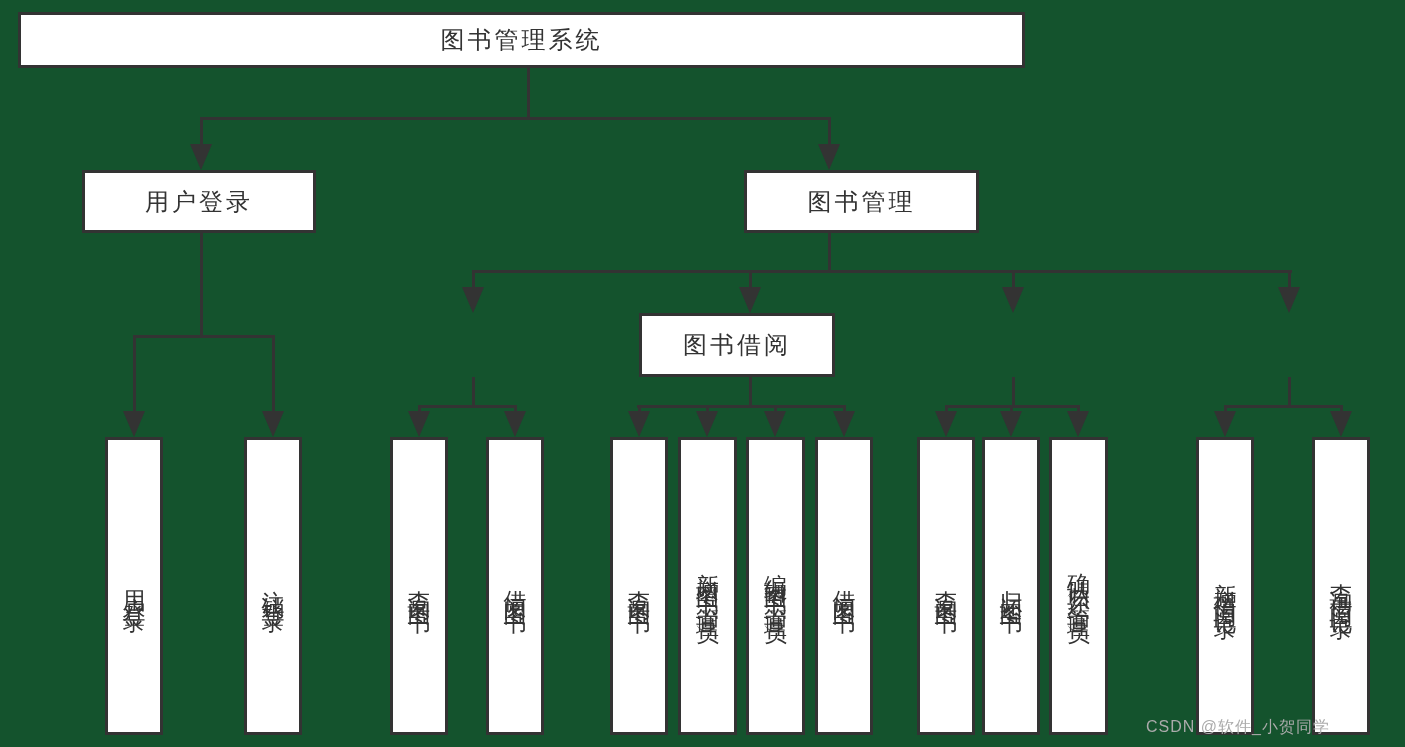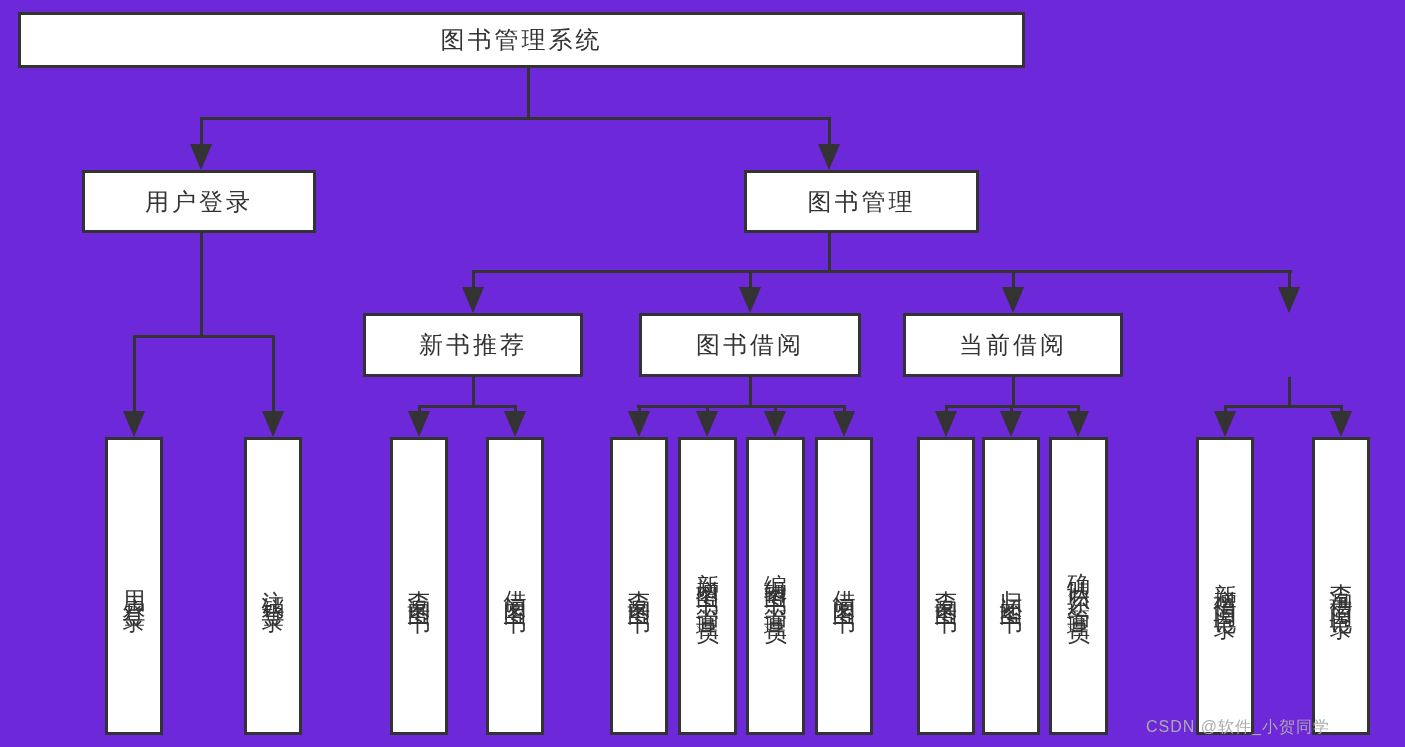--- a/index.html
+++ b/index.html
@@ -1,19 +1,19 @@
 <!DOCTYPE html>
 <html><head>
 <meta charset="utf-8">
 <style>
   html,body{margin:0;padding:0;background:#ffffff;}
   .stage{
     position:relative;
     width:1405px;height:747px;
-    background:#6d28d9;
+    background:#14532d;
     font-family:"Liberation Sans","DejaVu Sans",sans-serif;
     color:#333333;
     overflow:hidden;
   }
   .box{
     position:absolute;
     box-sizing:border-box;
     border:3px solid #333333;
     background:#ffffff;
     display:flex;
@@ -79,28 +79,22 @@
   <div class="arrow" style="left:123px;top:336px;height:101px;"></div>
   <div class="arrow" style="left:262px;top:336px;height:101px;"></div>
 
   <div class="vline" style="left:827.5px;top:233px;height:38px;"></div>
   <div class="hline" style="left:471.5px;top:269.5px;width:820px;"></div>
   <div class="arrow" style="left:462px;top:271px;height:42px;"></div>
   <div class="arrow" style="left:739px;top:271px;height:42px;"></div>
   <div class="arrow" style="left:1002px;top:271px;height:42px;"></div>
   <div class="arrow" style="left:1278px;top:271px;height:42px;"></div>
 
-  <div class="box" style="left:363px;top:313px;width:220px;height:64px;">
-    <span>新书推荐</span>
-  </div>
-  <div class="box" style="left:639px;top:313px;width:222px;height:64px;">
+  <div class="box" style="left:639px;top:313px;width:196px;height:64px;">
     <span>图书借阅</span>
-  </div>
-  <div class="box" style="left:903px;top:313px;width:220px;height:64px;">
-    <span>当前借阅</span>
   </div>
 
   <div class="vline" style="left:471.5px;top:377px;height:29px;"></div>
   <div class="hline" style="left:417.5px;top:404.5px;width:99px;"></div>
   <div class="arrow" style="left:408px;top:406px;height:31px;"></div>
   <div class="arrow" style="left:504px;top:406px;height:31px;"></div>
 
   <div class="vline" style="left:748.5px;top:377px;height:29px;"></div>
   <div class="hline" style="left:636.5px;top:404.5px;width:209px;"></div>
   <div class="arrow" style="left:628px;top:406px;height:31px;"></div>

